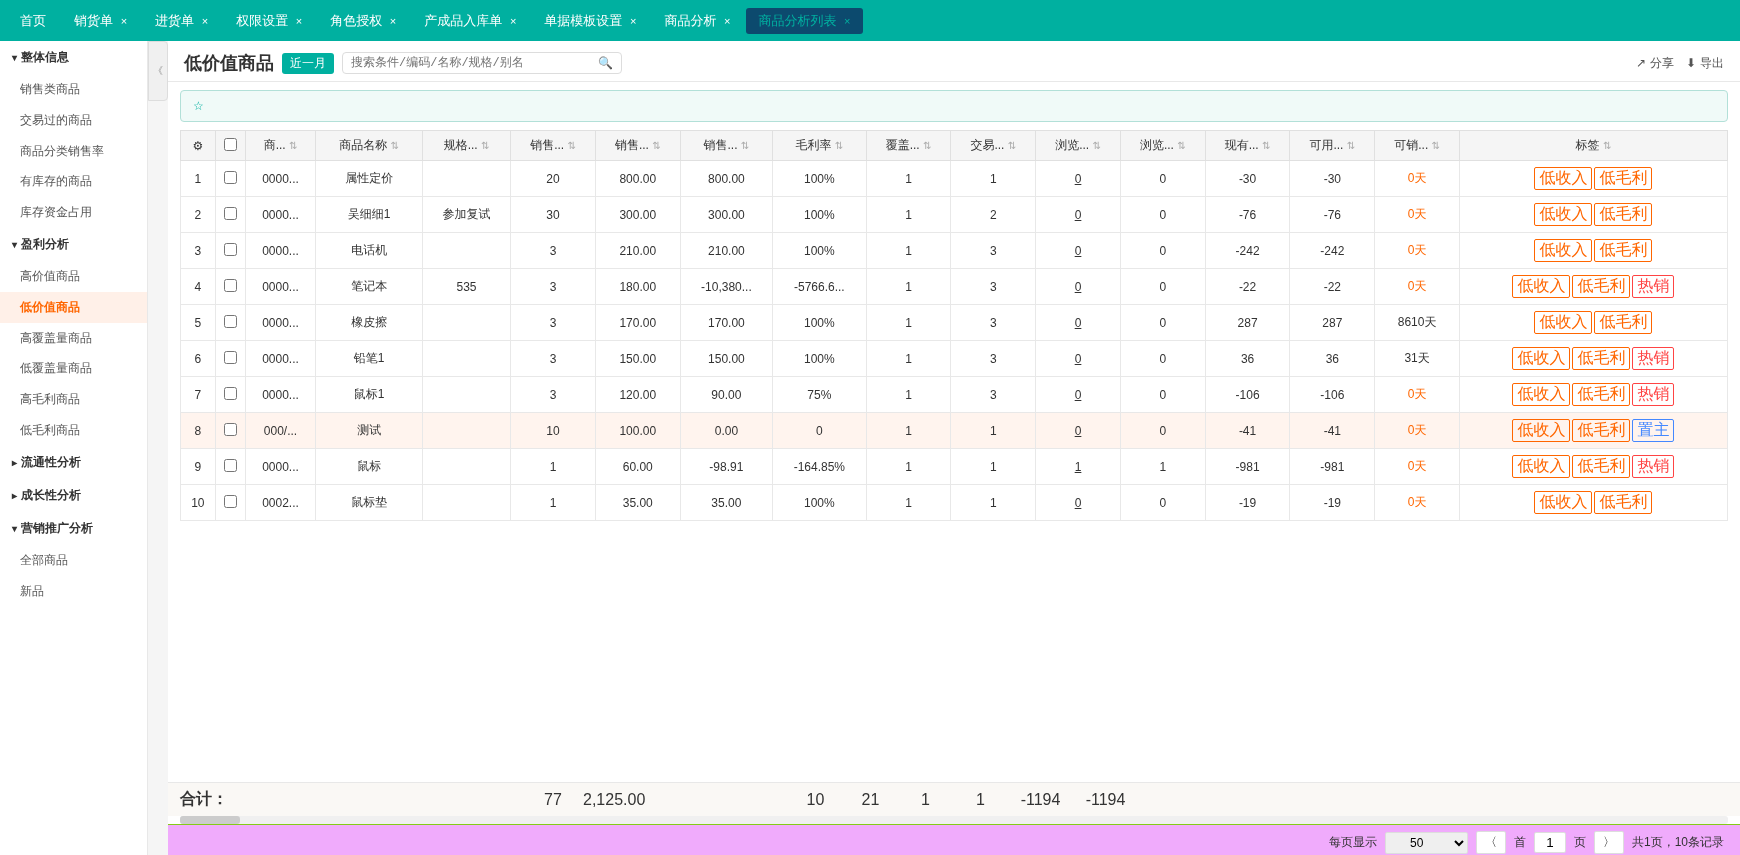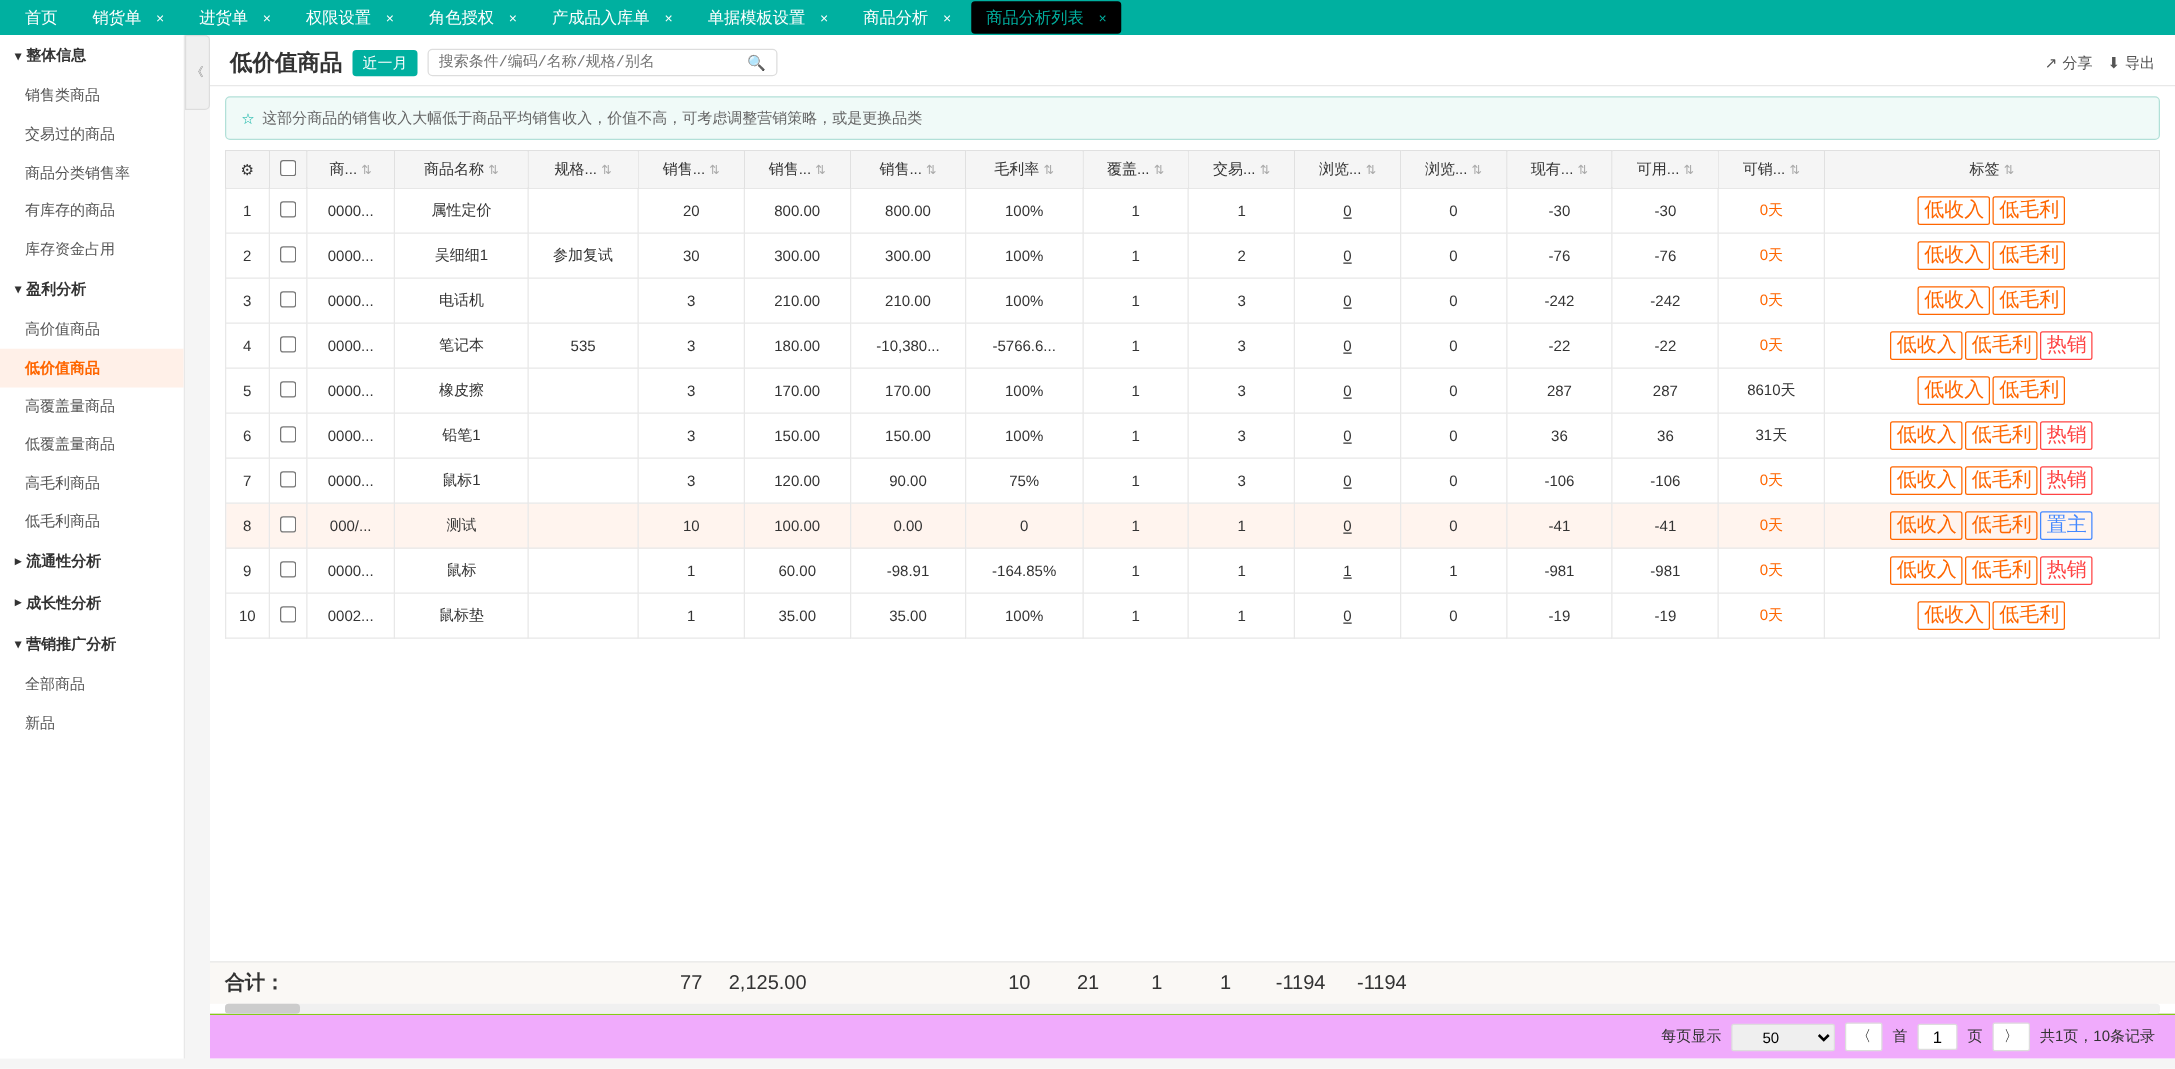--- a/index.html
+++ b/index.html
@@ -3,34 +3,33 @@
   <meta charset="utf-8">
   <style>
     * { box-sizing: border-box; margin: 0; padding: 0; }
     body { font-family: 'Microsoft YaHei', Arial, sans-serif; font-size: 12px; background: #f5f5f5; color: #333; }
     
     
     .top-nav {
       background: #00b0a0;
       display: flex;
       align-items: center;
-      height: 28px;
+      height: 41px;
       padding: 0 8px;
       gap: 4px;
-      font-family: Liberation Mono, monospace;
     }
     .top-nav .nav-item {
       color: #fff;
       padding: 4px 12px;
       cursor: pointer;
       border-radius: 3px;
       font-size: 13px;
       white-space: nowrap;
     }
-    .top-nav .nav-item.active { background: #000000; color: #00b0a0; }
+    .top-nav .nav-item.active { background: #0c4a6e; color: #00b0a0; }
     .top-nav .nav-item .close-x { margin-left: 4px; font-size: 11px; }
 
     
     .main-layout { display: flex; height: calc(100vh - 36px); }
 
     
     .sidebar {
       width: 148px;
       background: #fff;
       border-right: 1px solid #e8e8e8;
@@ -309,21 +308,20 @@
         </div>
         <div class="header-btn">
           <span>⬇</span>
           <span>导出</span>
         </div>
       </div>
     </div>
 
     <div class="info-banner">
       <span class="info-icon">☆</span>
-      <span>这部分商品的销售收入大幅低于商品平均销售收入，价值不高，可考虑调整营销策略，或是更换品类</span>
     </div>
 
     <div class="table-container">
       <table>
         <thead>
           <tr>
             <th>⚙</th>
             <th class="checkbox-col"><input type="checkbox" style=""></th>
             <th>商... <span class="sort-icon">⇅</span></th>
             <th>商品名称 <span class="sort-icon">⇅</span></th>

